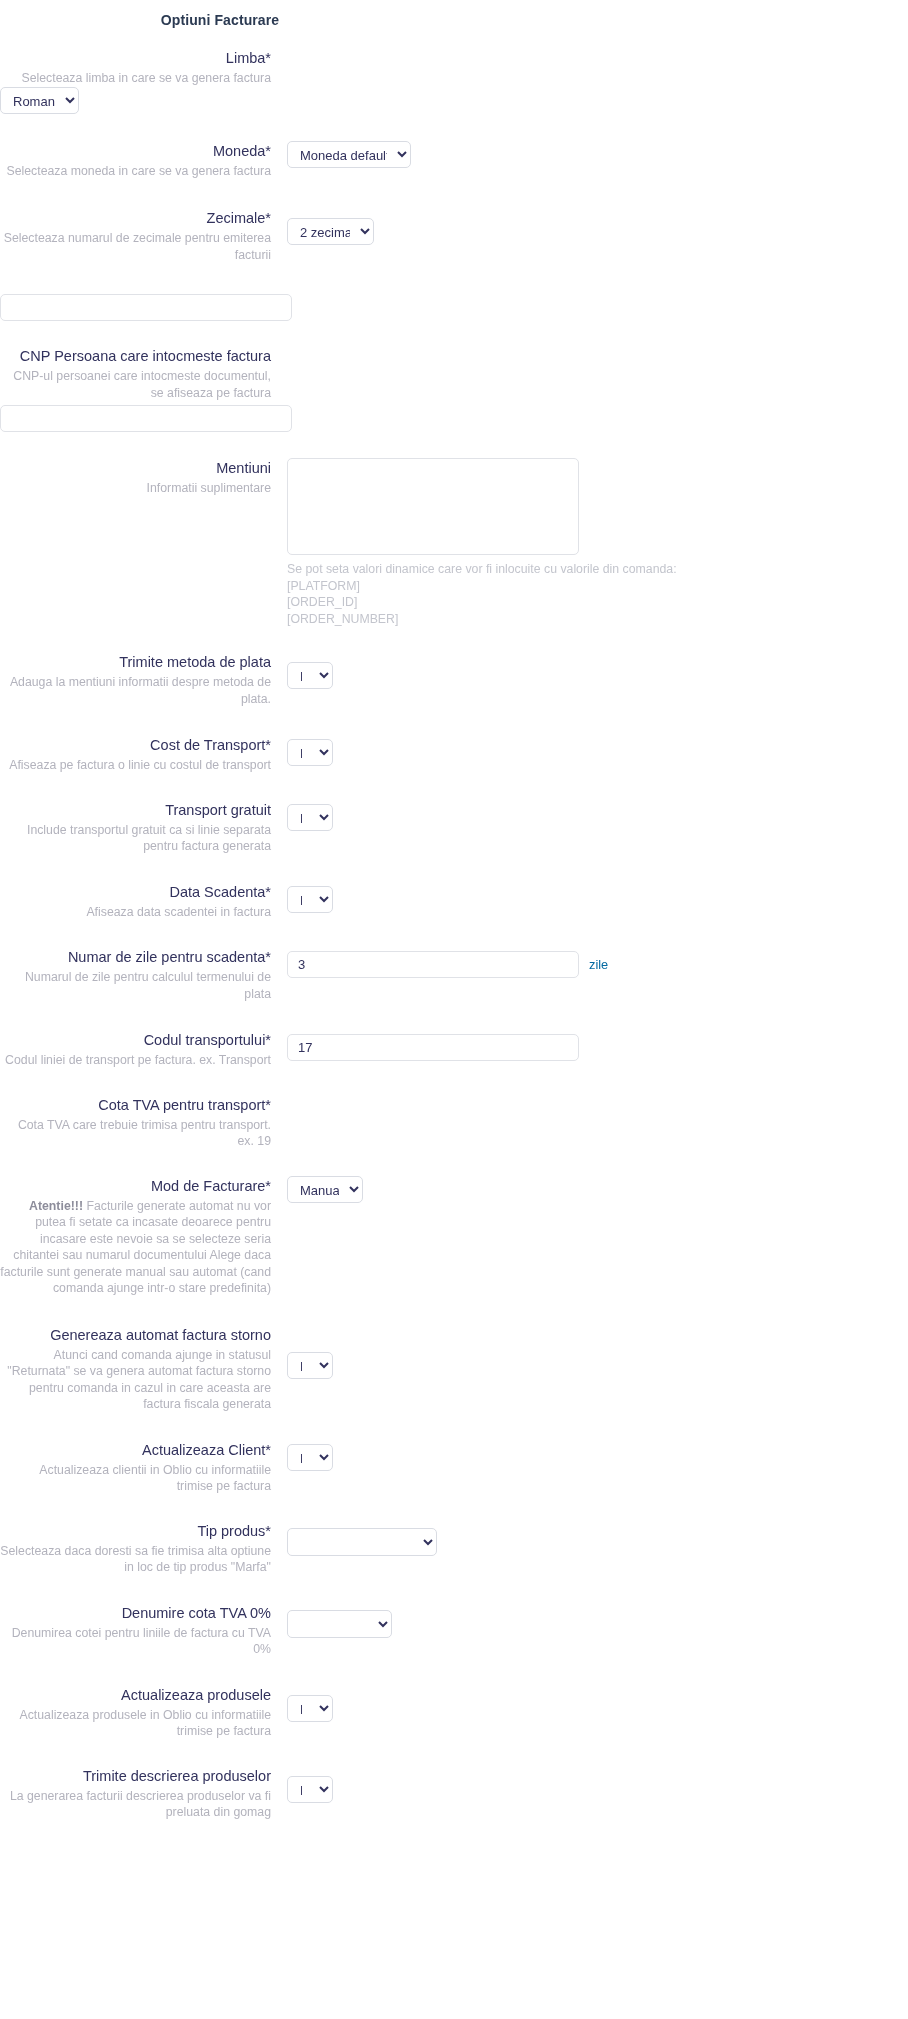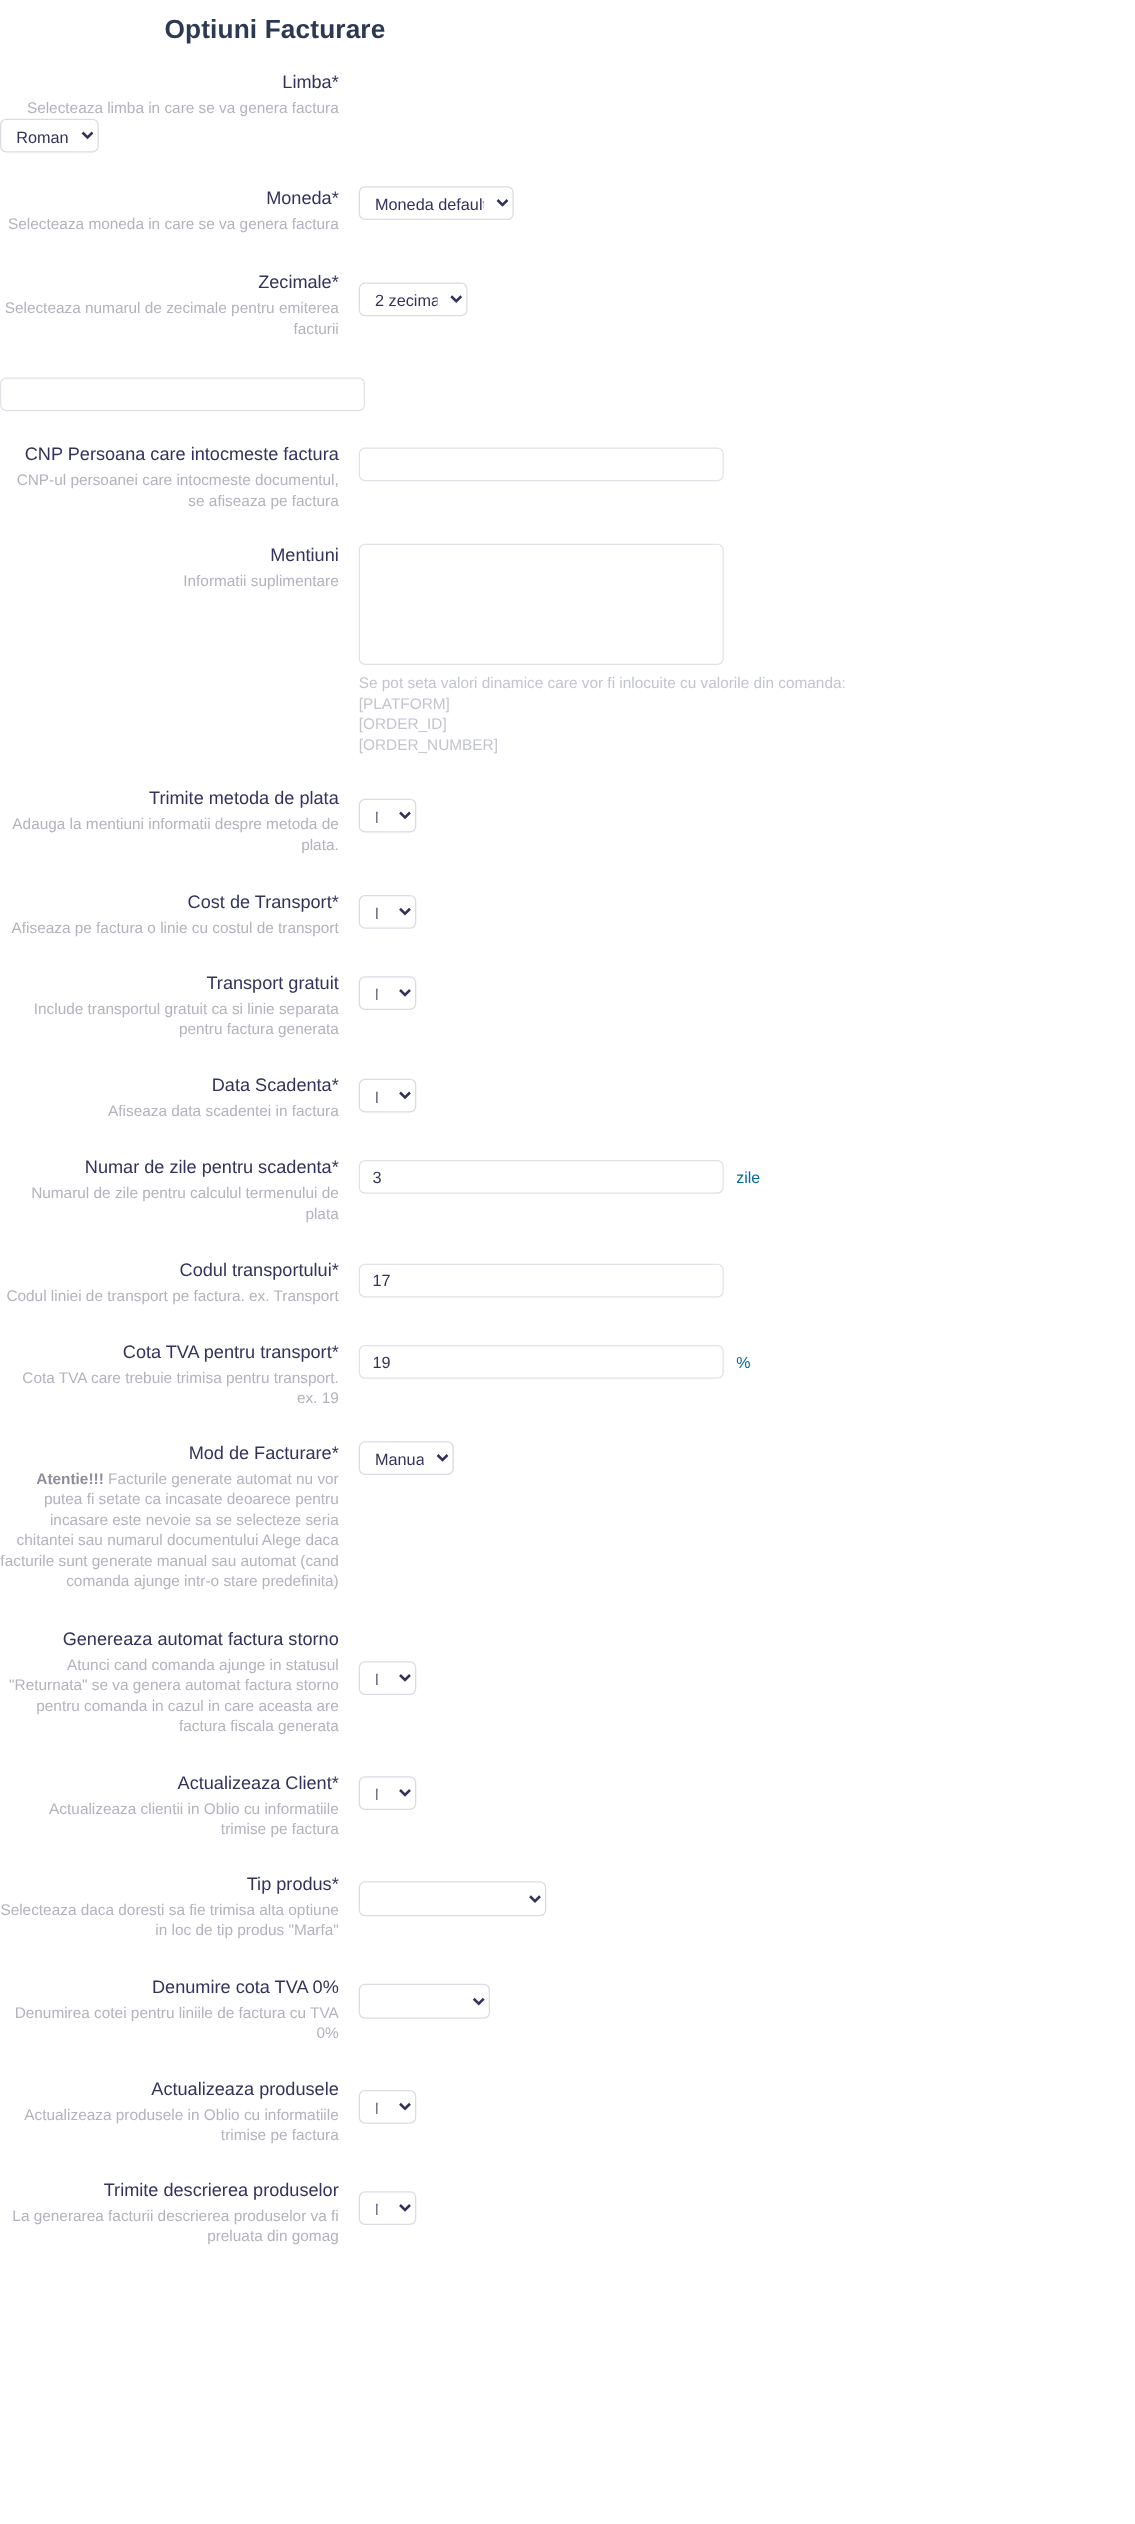--- a/index.html
+++ b/index.html
@@ -15,21 +15,21 @@
     color: #32325d;
     overflow: hidden;
     position: relative;
   }
   .page {
     width: 908px;
     padding-top: 12px;
     box-sizing: border-box;
   }
   .page-title {
-    font-size: 21px;
+    font-size: 14px;
     font-weight: bold;
     color: #2b3a52;
     text-align: center;
     width: 440px;
     margin: 0 0 20px 0;
     padding-left: 0;
     letter-spacing: 0.1px;
   }
   .form-row {
     display: flex;
@@ -177,21 +177,21 @@
       </select>
     </div>
   </div>
 
   <div class="form-row" style="margin-top:27px;">
     <div class="control-col" style="padding-top:4px;">
       <input class="txt" type="text" value="" style="">
     </div>
   </div>
 
-  <div class="form-row" style="margin-top:25px;">
+  <div class="form-row" style="margin-top:25px;flex-direction:column;">
     <div class="label-col">
       <span class="field-label">CNP Persoana care intocmeste factura</span>
       <span class="field-help">CNP-ul persoanei care intocmeste documentul, se afiseaza pe factura</span>
     </div>
     <div class="control-col" style="padding-top:4px;">
       <input class="txt" type="text" value="" style="">
     </div>
   </div>
 
   <div class="form-row" style="margin-top:26px;">
@@ -277,24 +277,20 @@
     <div class="control-col" style="padding-top:4px;">
       <input class="txt" type="text" value="17" style="">
     </div>
   </div>
 
   <div class="form-row" style="margin-top:26px;">
     <div class="label-col">
       <span class="field-label">Cota TVA pentru transport*</span>
       <span class="field-help">Cota TVA care trebuie trimisa pentru transport. ex. 19</span>
     </div>
-    <div class="control-col" style="padding-top:4px;">
-      <input class="txt" type="text" value="19" style="">
-      <span class="suffix">%</span>
-    </div>
   </div>
 
   <div class="form-row" style="margin-top:26px;">
     <div class="label-col">
       <span class="field-label">Mod de Facturare*</span>
       <span class="field-help"><b class="help-strong">Atentie!!!</b><span> Facturile generate automat nu vor putea fi setate ca incasate deoarece pentru incasare este nevoie sa se selecteze seria chitantei sau numarul documentului Alege daca facturile sunt generate manual sau automat (cand comanda ajunge intr-o stare predefinita)</span></span>
     </div>
     <div class="control-col" style="padding-top:0px;">
       <select class="sel sel-mode">
         <option>Manual</option>

